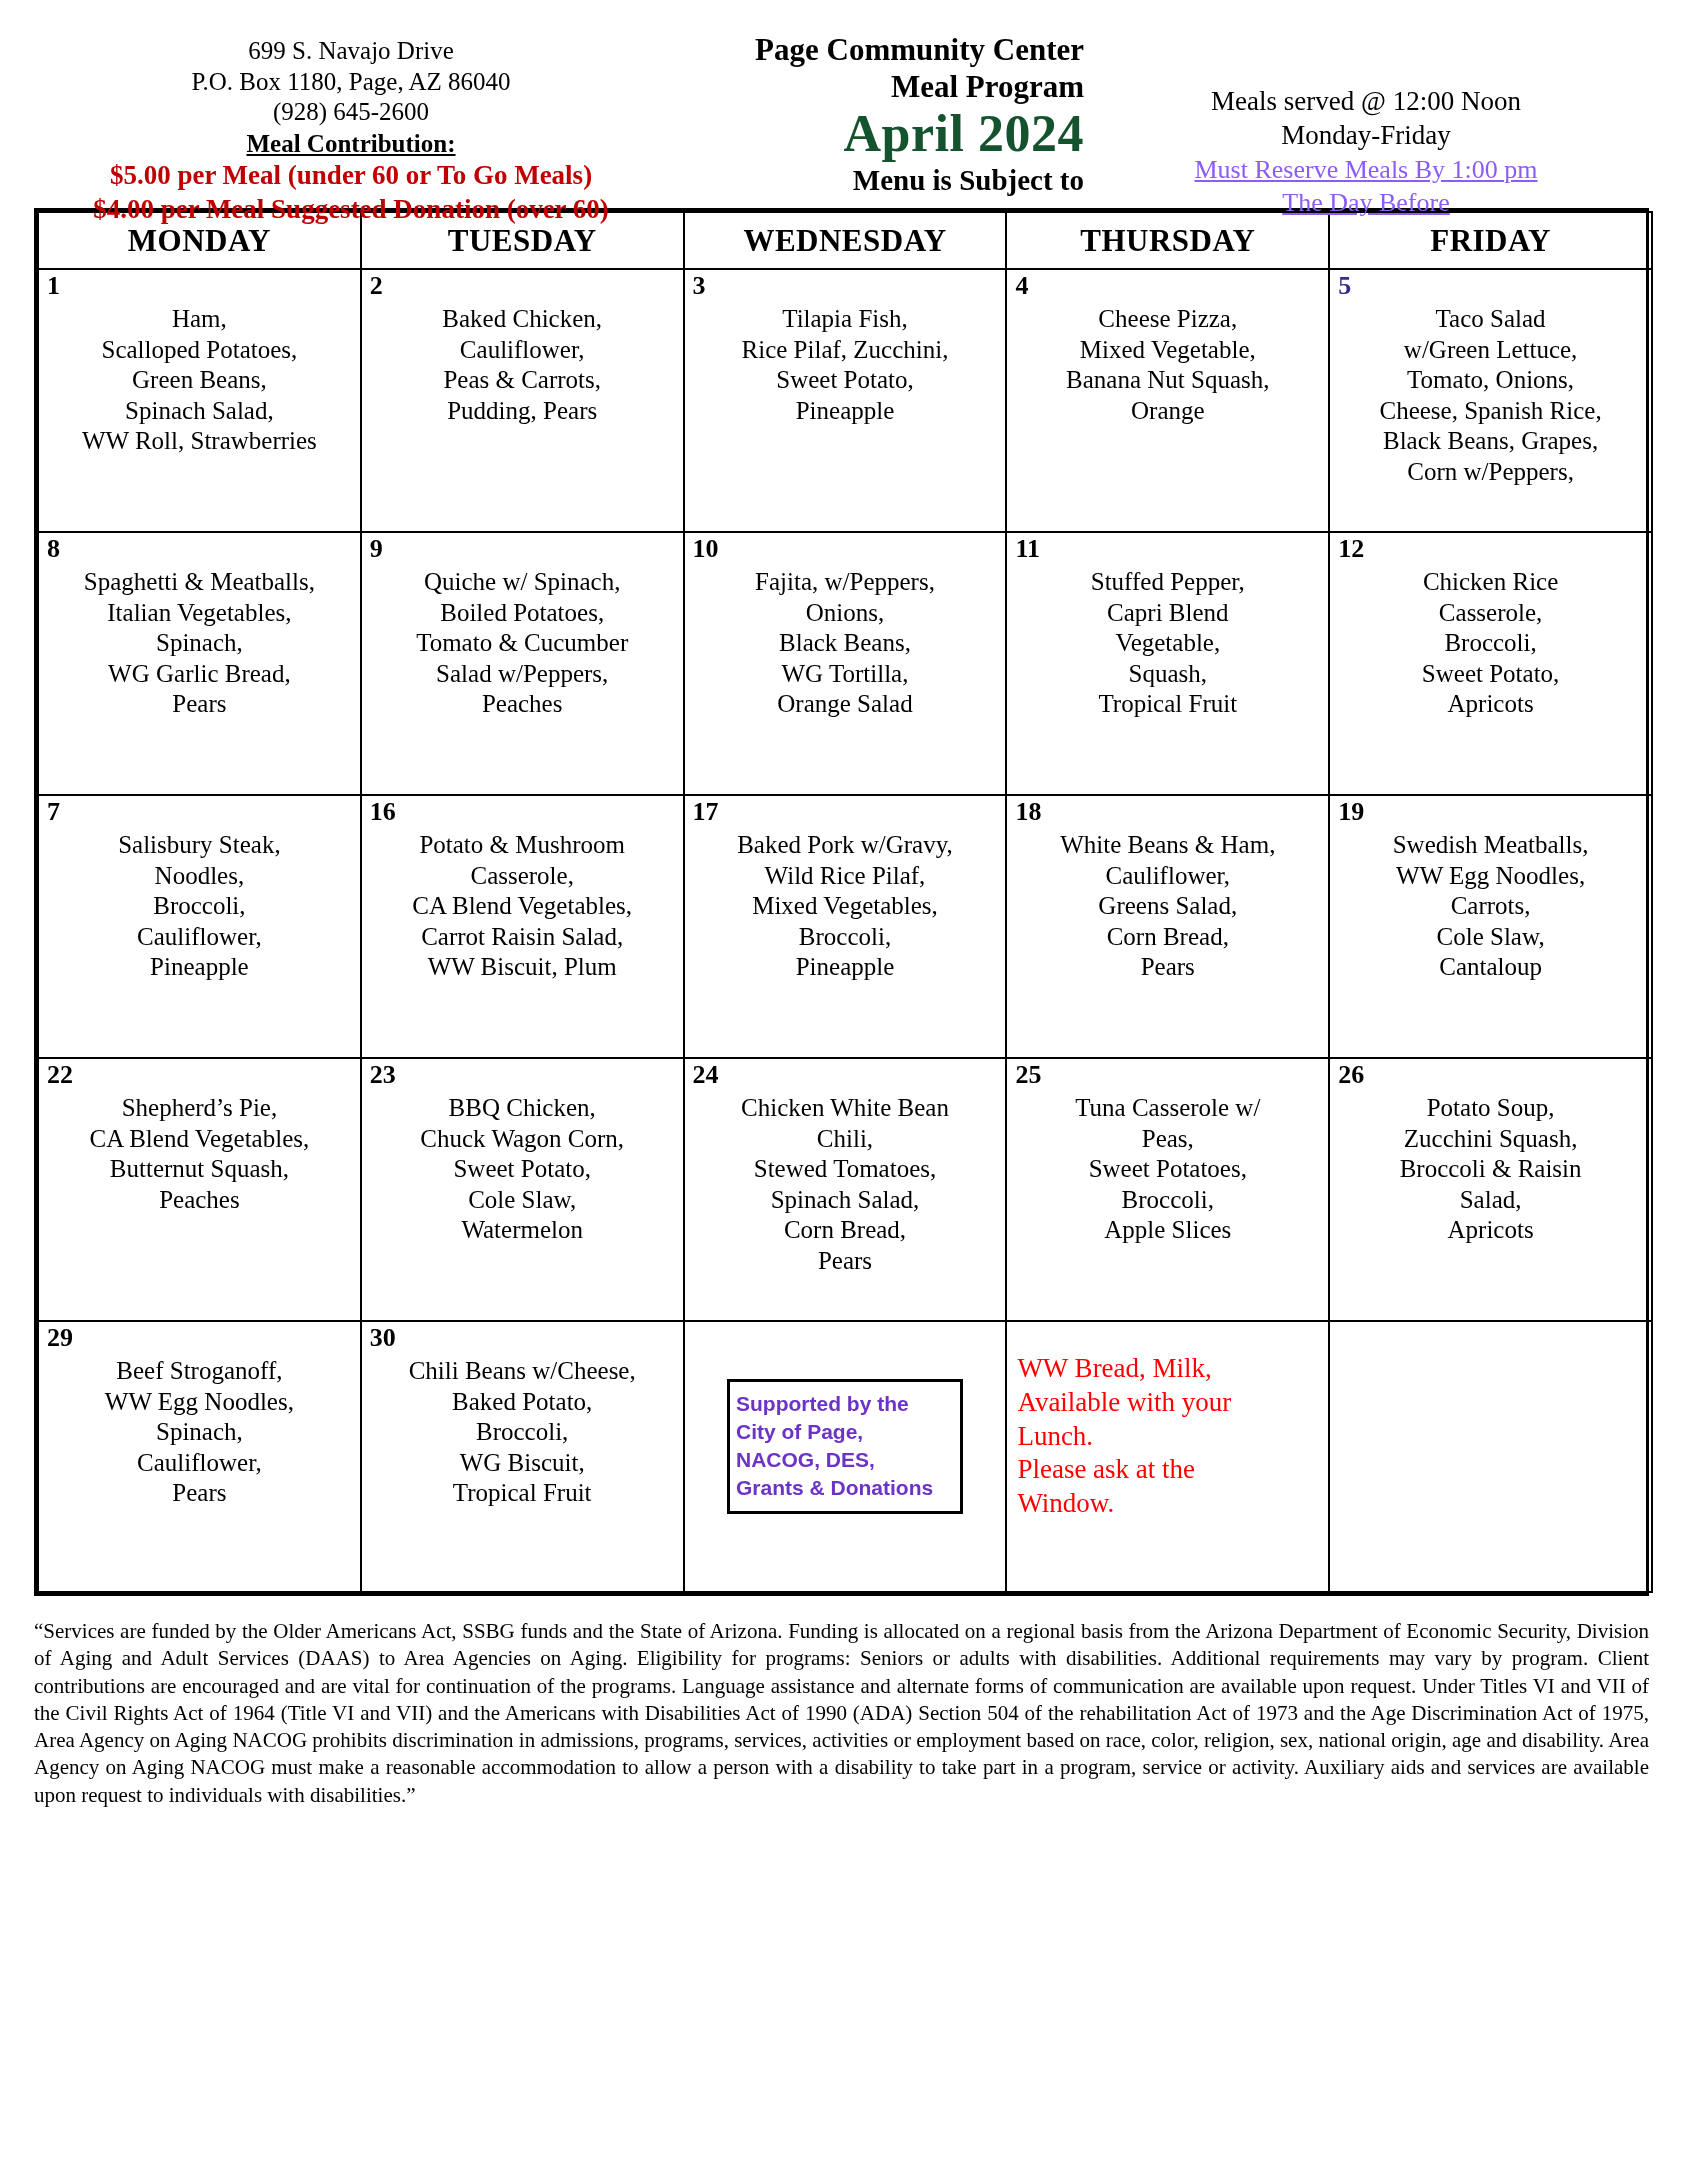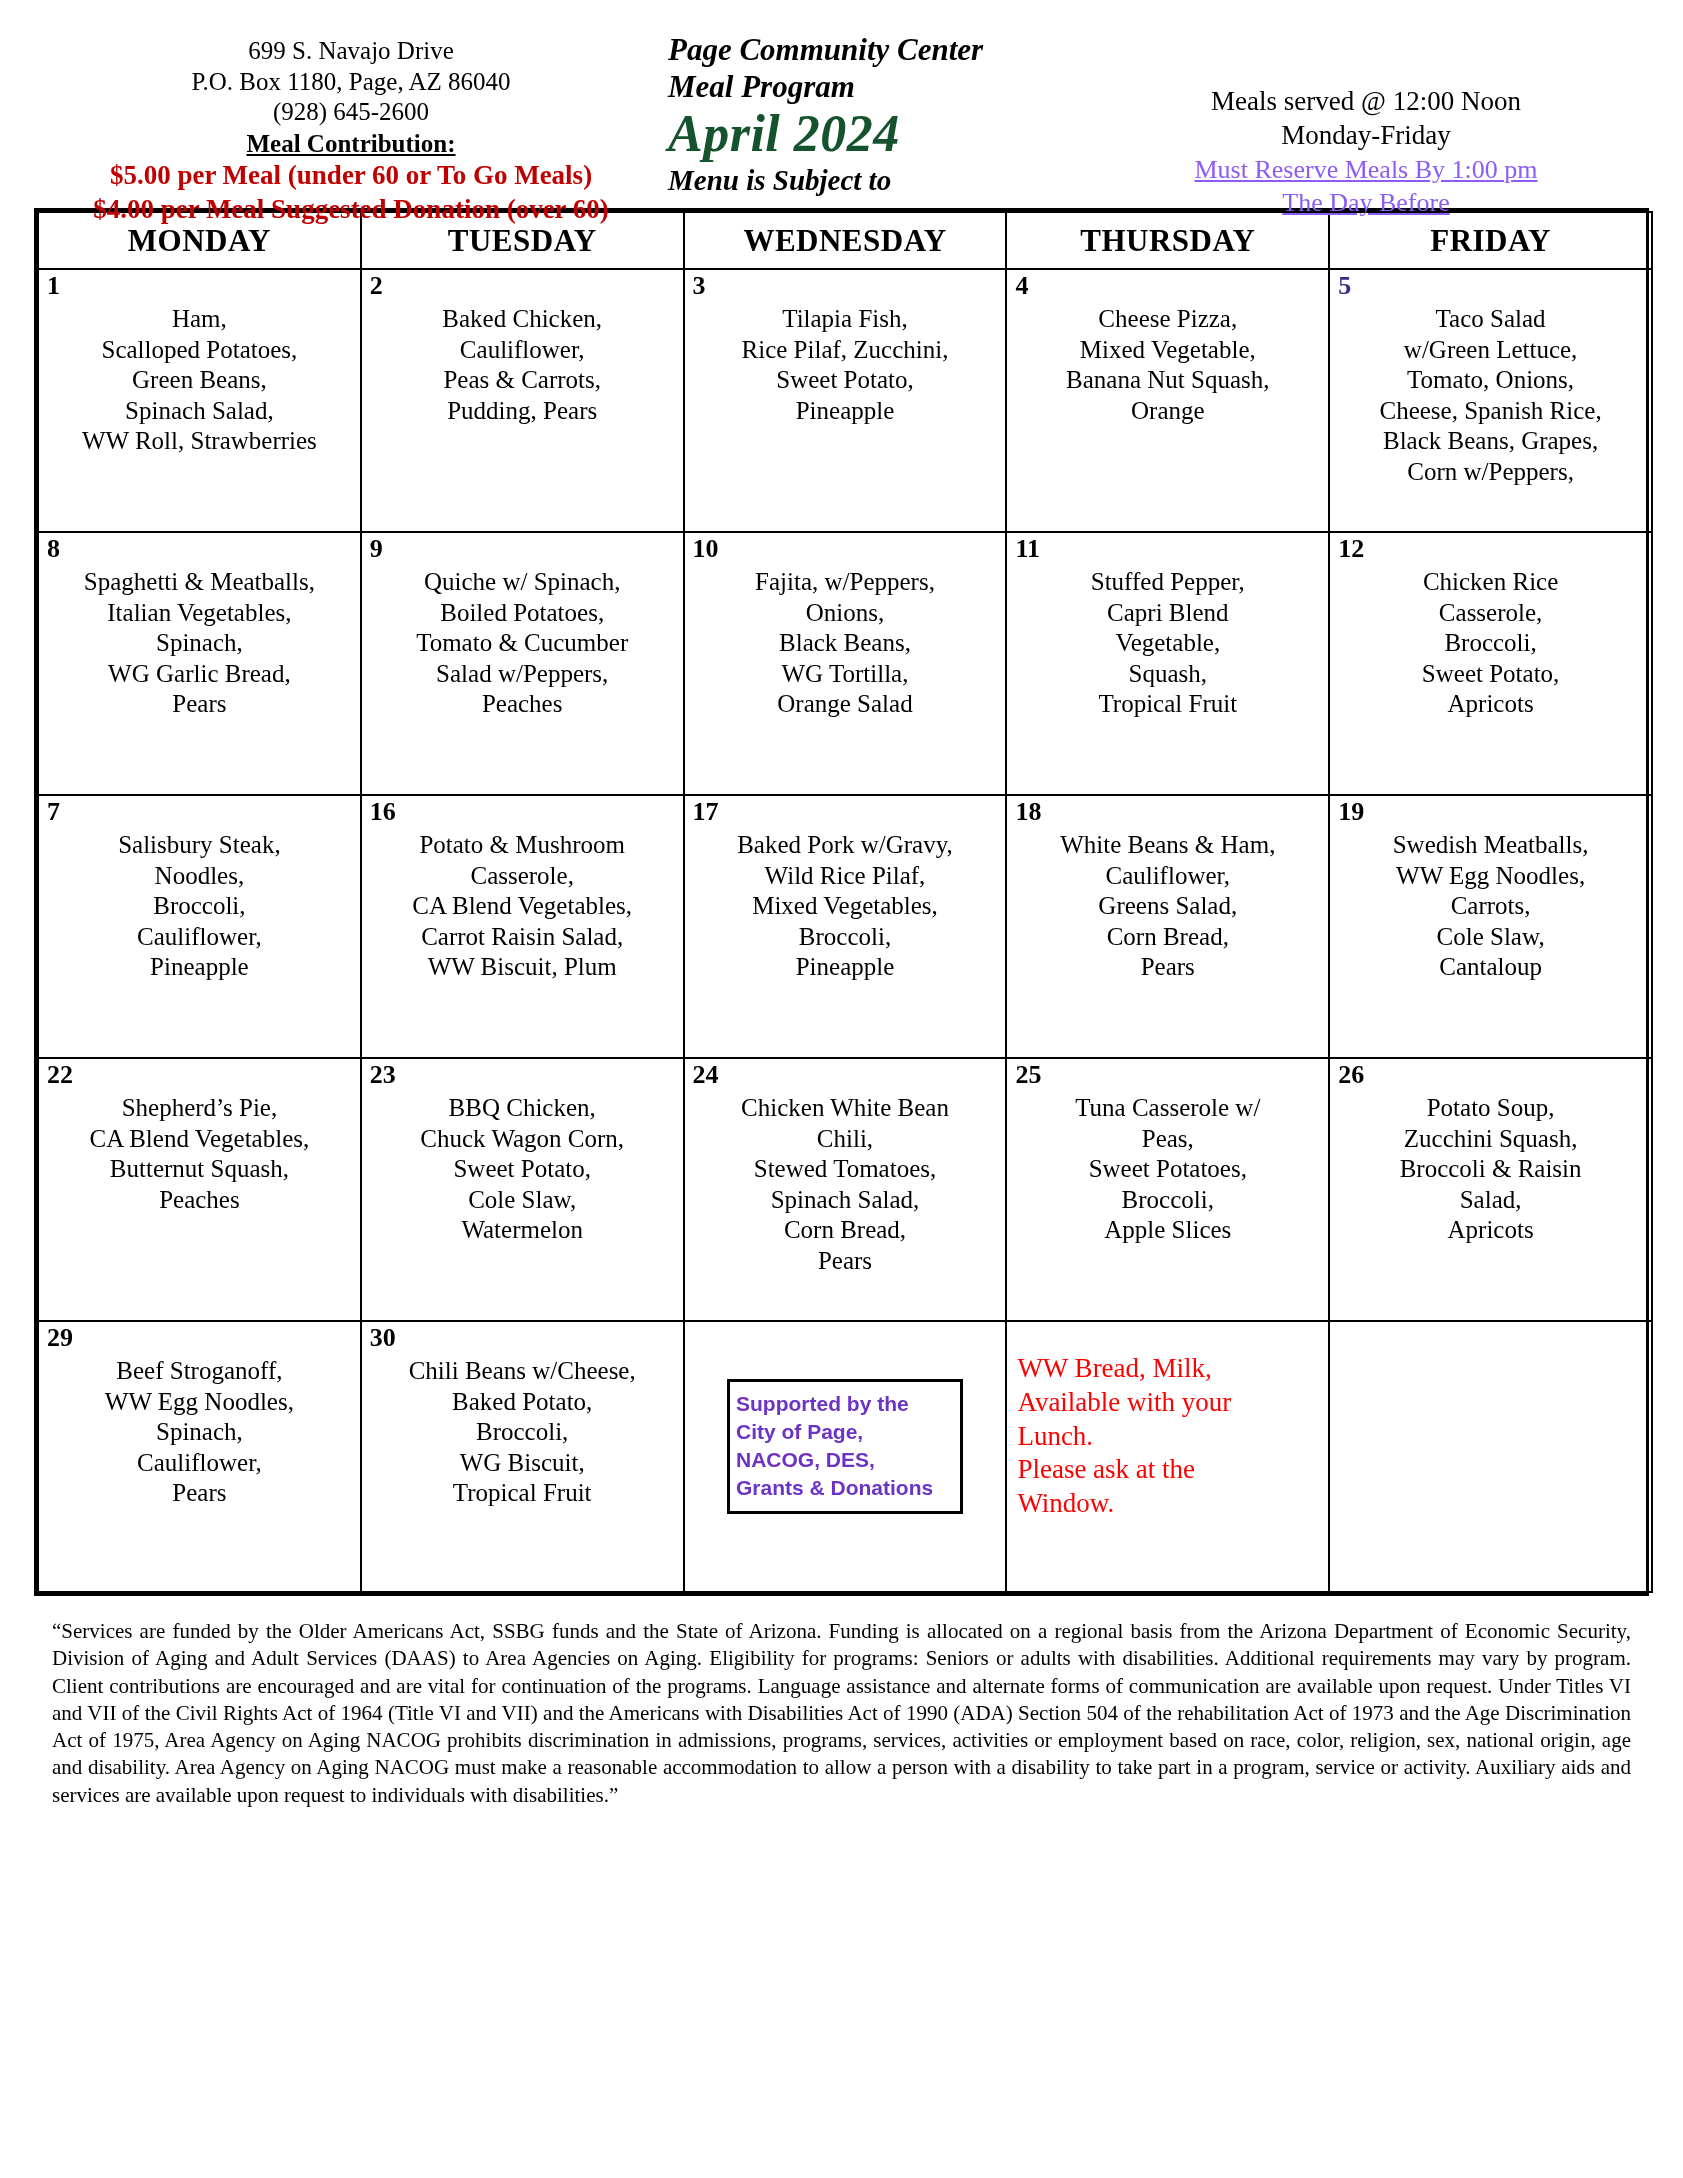--- a/index.html
+++ b/index.html
@@ -31,23 +31,22 @@
     height: 208px;
   }
   .hdr-col { box-sizing: border-box; }
   .hdr-left {
     width: 634px;
     text-align: center;
     padding-top: 10px;
   }
   .hdr-center {
     width: 416px;
-    text-align: left;
+    text-align: right;
     padding-top: 6px;
-    font-style: italic;
   }
   .hdr-right {
     width: 564px;
     text-align: center;
     padding-top: 59px;
   }
 
   .addr-line {
     font-size: 25px;
     line-height: 1.22;
@@ -164,21 +163,21 @@
     line-height: 1.25;
   }
 
   
   .footer {
     margin: 22px 34px 0 34px;
     font-size: 21px;
     line-height: 1.30;
     text-align: justify;
   }
-  .footer div { margin: 18px; font-family: Liberation Serif, serif; }
+  .footer div { margin: 0; font-family: Liberation Serif, serif; }
 </style>
 </head>
 <body>
 
 <div class="page">
 
   <div class="header">
 
     <div class="hdr-col hdr-left">
       <div class="addr-line">699 S. Navajo Drive</div>

